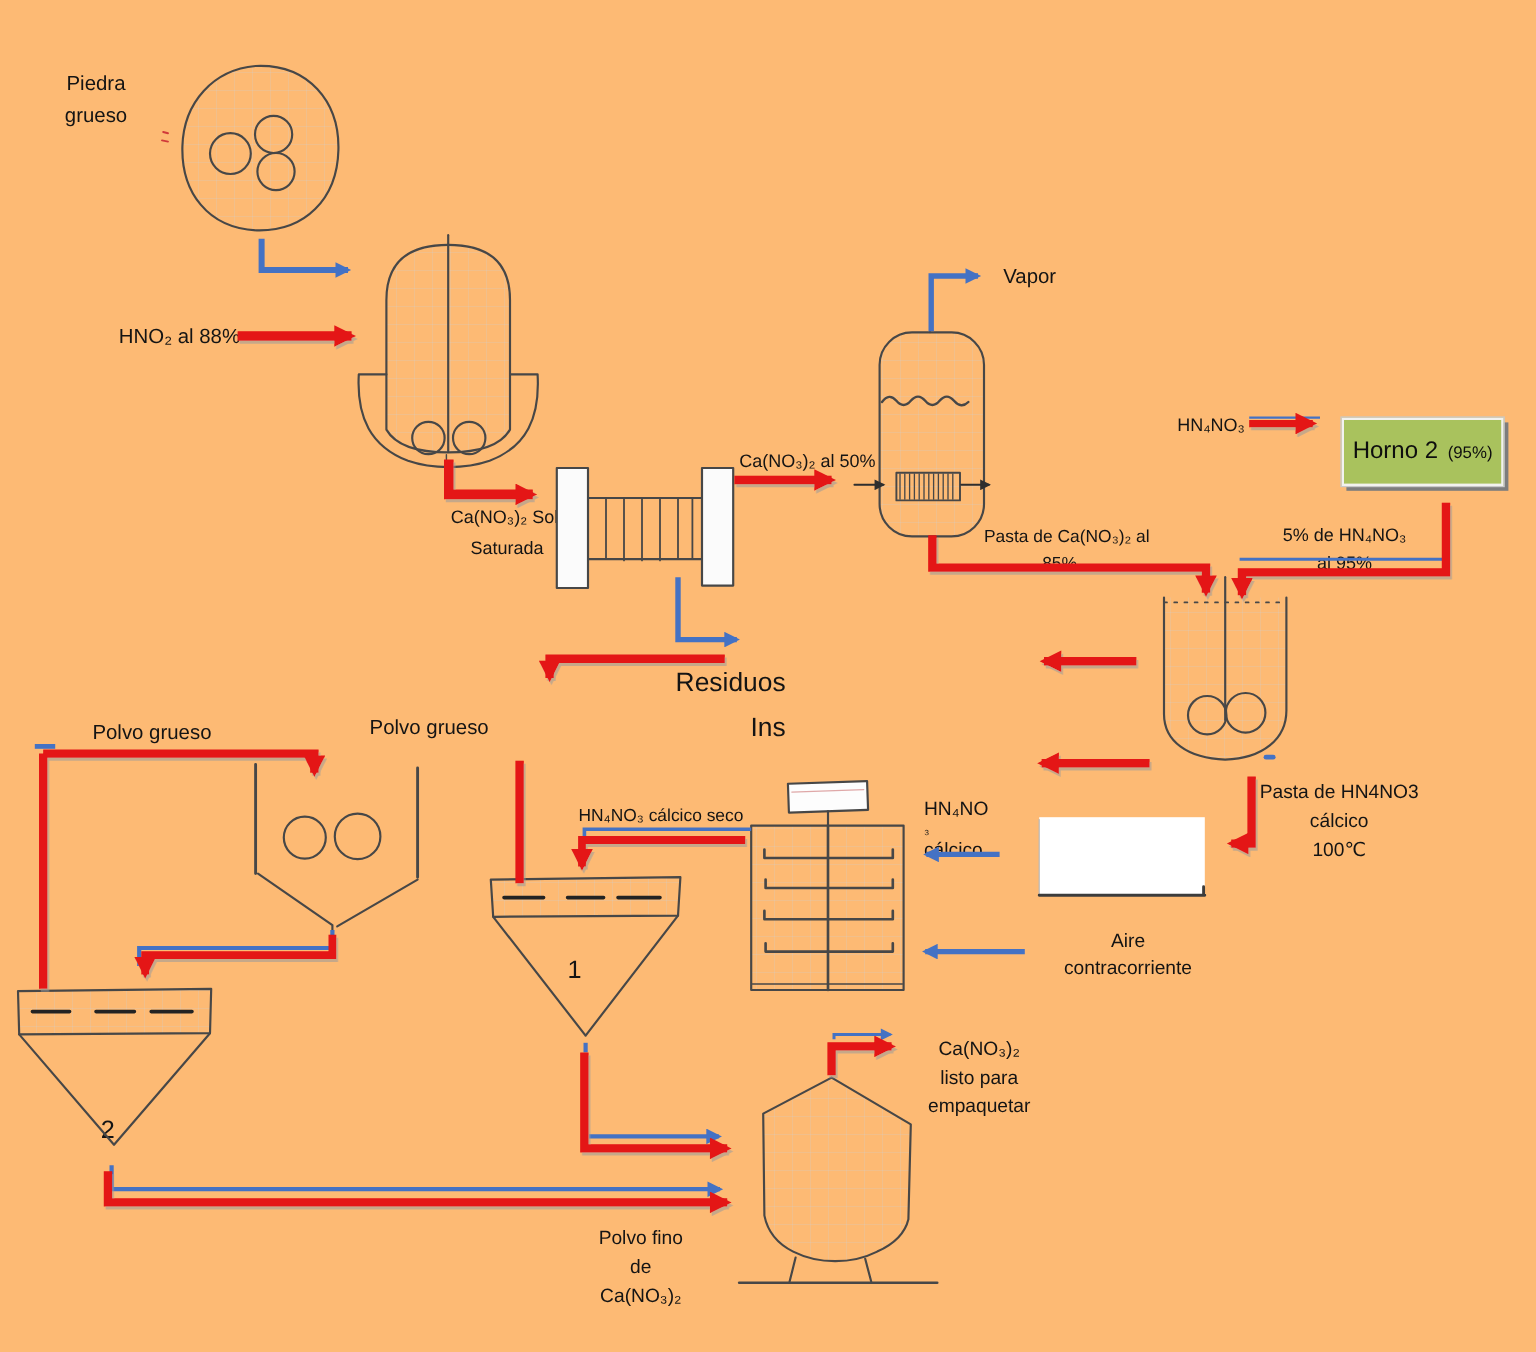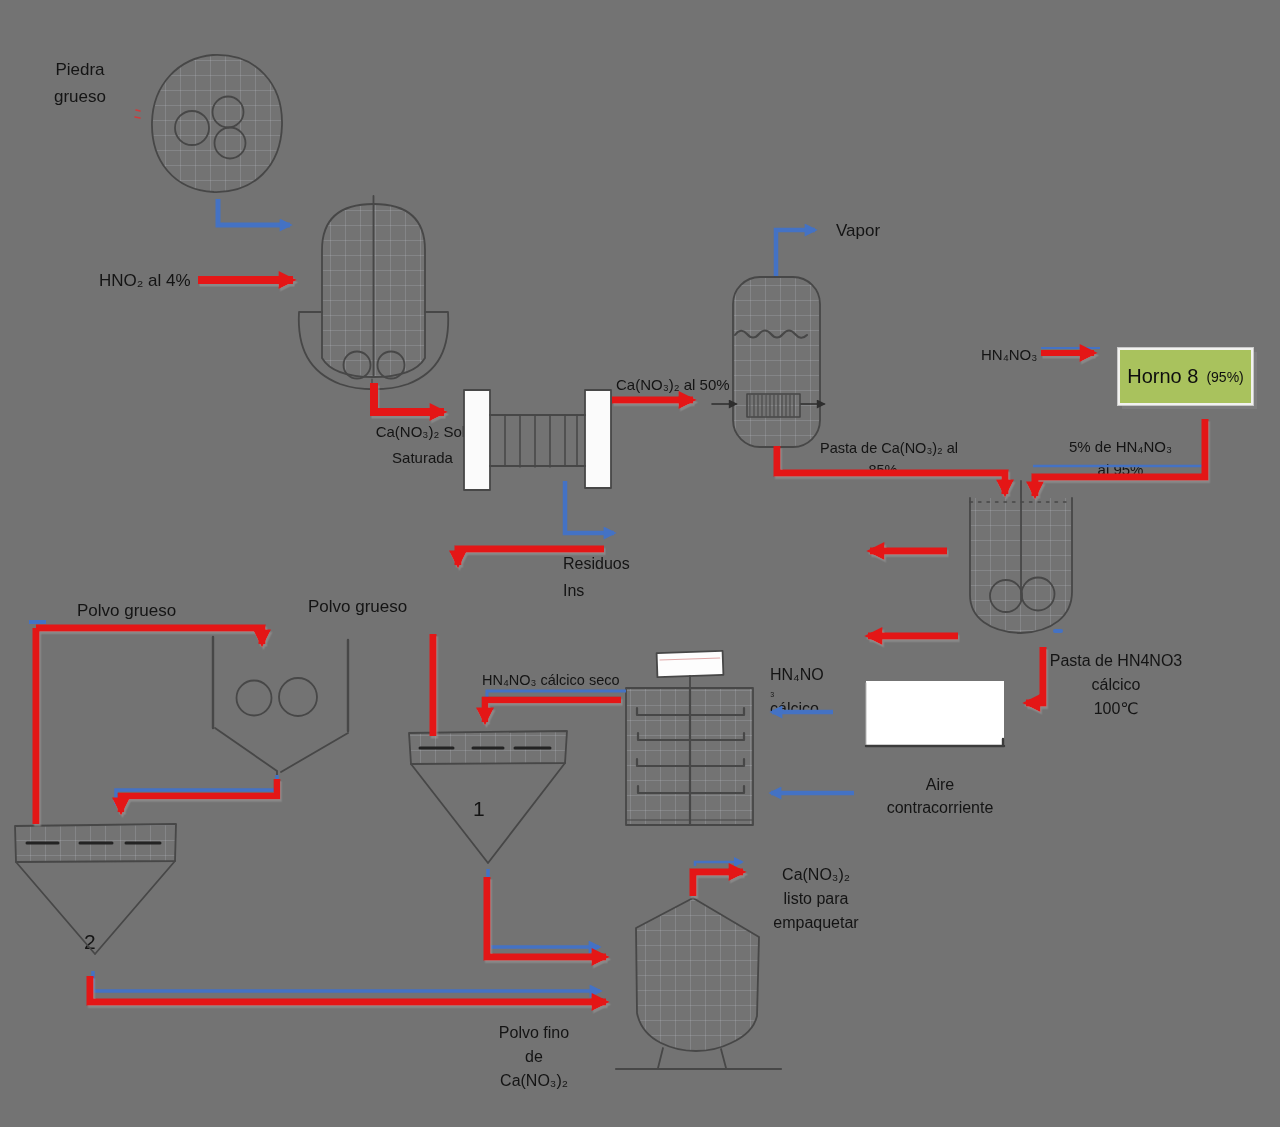--- a/index.html
+++ b/index.html
@@ -1,24 +1,24 @@
 <!DOCTYPE html>
 <html><head>
 <meta charset="utf-8">
 <style>
   html,body{margin:0;padding:0;background:#ffffff;}
-  #canvas{position:relative;width:1280px;height:1127px;background:#737373;overflow:hidden;
+  #canvas{position:relative;width:1280px;height:1127px;background:#fdba74;overflow:hidden;
           font-family:"Liberation Sans","DejaVu Sans",sans-serif;color:#141414;text-decoration:underline;}
   .lbl{position:absolute;white-space:nowrap;line-height:1.45;}
   .c{text-align:center;}
   .s17{font-size:17px;}
   .s16{font-size:16px;}
   .s15{font-size:15px;}
   .s14{font-size:14.5px;}
-  .s19{font-size:16px;line-height:1.68;}
+  .s19{font-size:22px;line-height:1.68;text-align:right;}
   .s21{font-size:21px;}
   .sub3{font-size:11px;line-height:1.2;}
   .lh17{line-height:1.7;}
   .lh15{line-height:1.5;}
   #horno-box{position:absolute;left:1118px;top:348px;width:135px;height:57px;
              background:#a9c25d;border:2px solid #f2f2ef;outline:1px solid #c9c9c9;
              box-shadow:4px 4px 0 0 #7d7d7d;box-sizing:border-box;
              display:flex;align-items:center;justify-content:center;}
   #horno-box .main{font-size:20px;color:#0e0e0e;}
   #horno-box .pct{font-size:14px;color:#0e0e0e;margin-left:8px;text-align:right;}
@@ -27,35 +27,35 @@
 </head>
 <body>
 
 <div id="canvas">
 
   <div class="lbl s17 c" style="left:40px;top:56px;width:80px;line-height:1.6;">
     <div>Piedra</div>
     <div>grueso</div>
   </div>
 
-  <div class="lbl s17" style="left:99px;top:269px;">HNO₂ al 4%</div>
+  <div class="lbl s17" style="left:99px;top:269px;">HNO₂ al 88%</div>
 
   <div class="lbl s15 c lh17" style="left:360px;top:419px;width:125px;">
     <div>Ca(NO₃)₂ Sol.</div>
     <div>Saturada</div>
   </div>
 
   <div class="lbl s15" style="left:616px;top:374px;">Ca(NO₃)₂ al 50%</div>
 
   <div class="lbl s17" style="left:836px;top:219px;">Vapor</div>
 
   <div class="lbl s15" style="left:981px;top:344px;">HN₄NO₃</div>
 
   <div id="horno-box">
-    <span class="main">Horno 8</span>
+    <span class="main">Horno 2</span>
     <span class="pct">(95%)</span>
   </div>
 
   <div class="lbl s14 c lh15" style="left:820px;top:438px;width:126px;">
     <div>Pasta de Ca(NO₃)₂ al</div>
     <div>85%</div>
   </div>
 
   <div class="lbl s15 c lh15" style="left:1063px;top:436px;width:115px;">
     <div>5% de HN₄NO₃</div>

